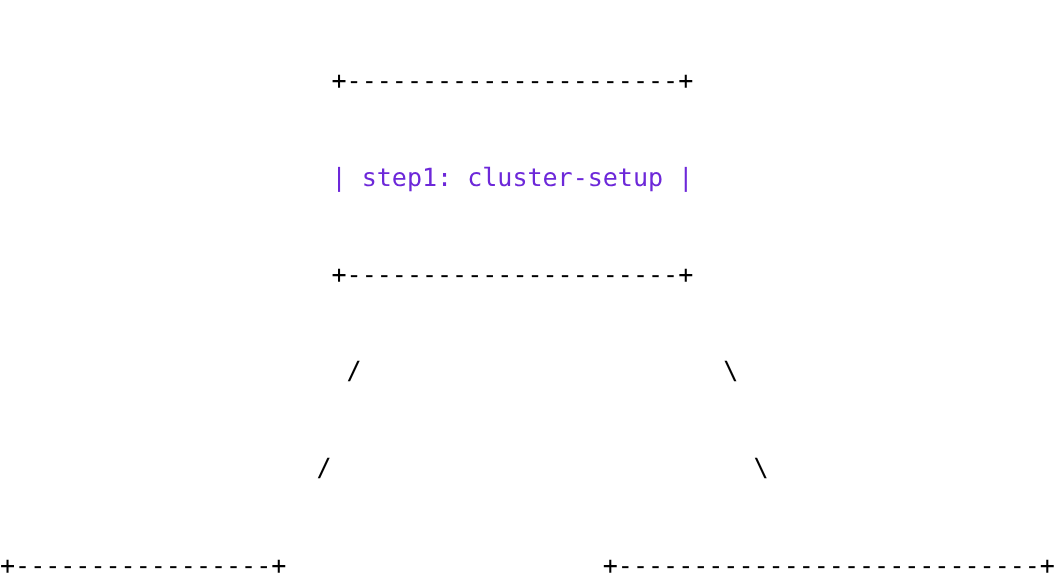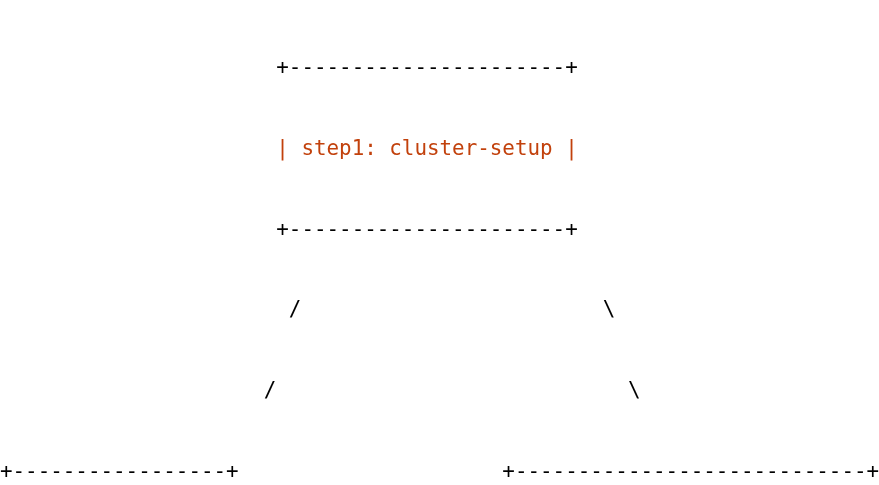--- a/index.html
+++ b/index.html
@@ -21,21 +21,21 @@
   .ascii-line {
     height: 26.94px;
     white-space: pre;
   }
 </style>
 </head>
 <body>
 
 <div class="ascii-diagram">
   <div class="ascii-line" style="color: rgb(0, 0, 0);">                      +----------------------+</div>
-  <div class="ascii-line" style="color: #c2410c;">                      | step1: cluster-setup |</div>
+  <div class="ascii-line" style="color: #6d28d9;">                      | step1: cluster-setup |</div>
   <div class="ascii-line" style="color: rgb(0, 0, 0);">                      +----------------------+</div>
   <div class="ascii-line" style="color: rgb(0, 0, 0);">                       /                        \</div>
   <div class="ascii-line" style="color: rgb(0, 0, 0);">                     /                            \</div>
   <div class="ascii-line" style="color: rgb(0, 0, 0);">+-----------------+                     +----------------------------+</div>
   
   
   
   
   
   

